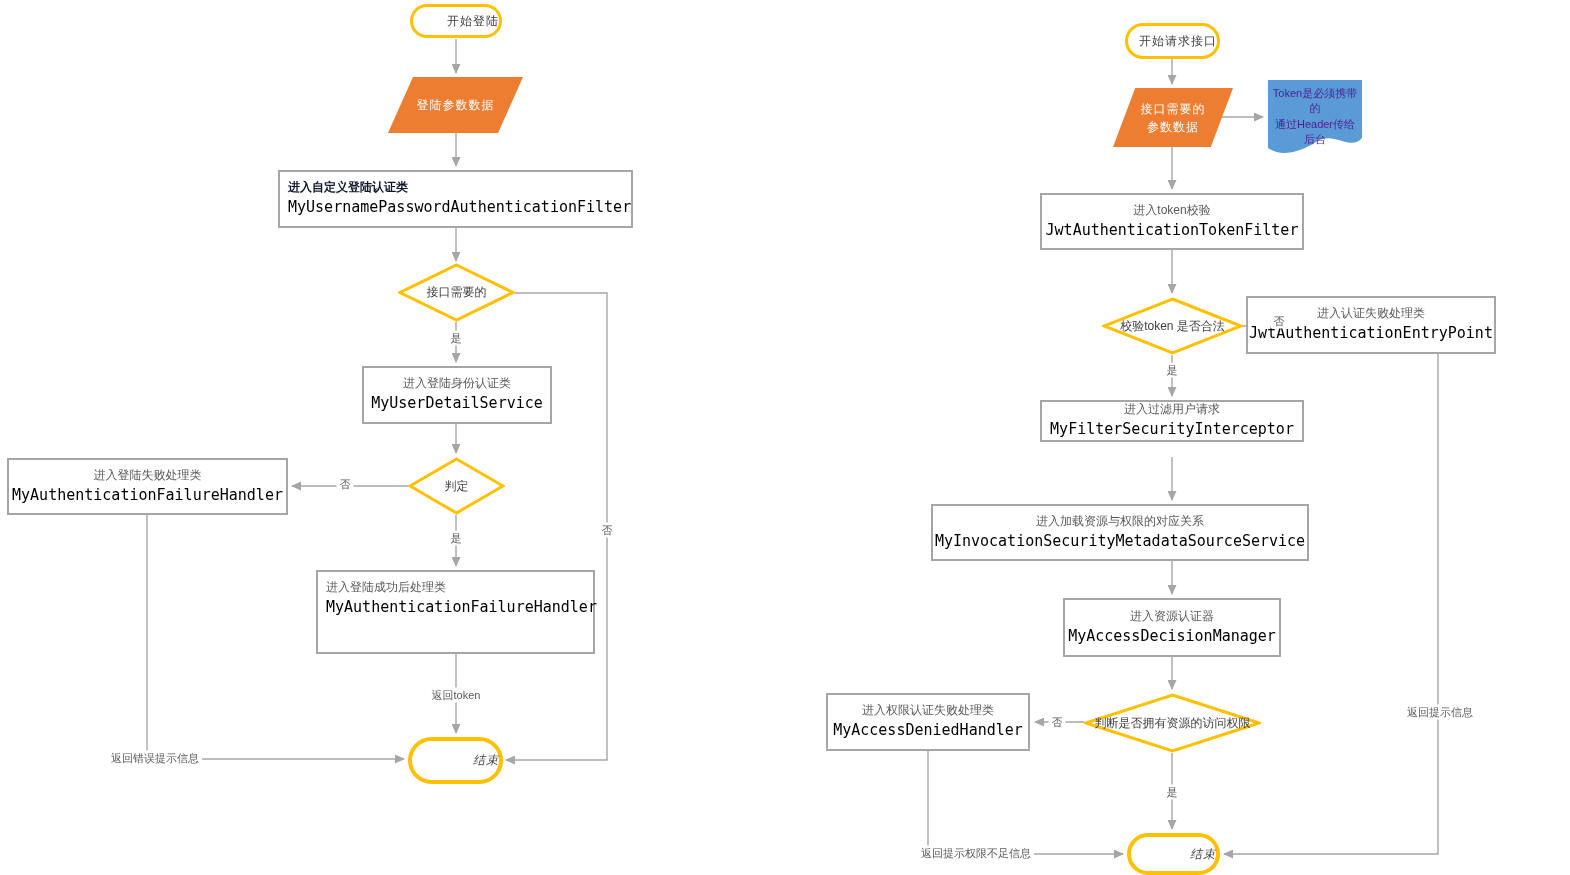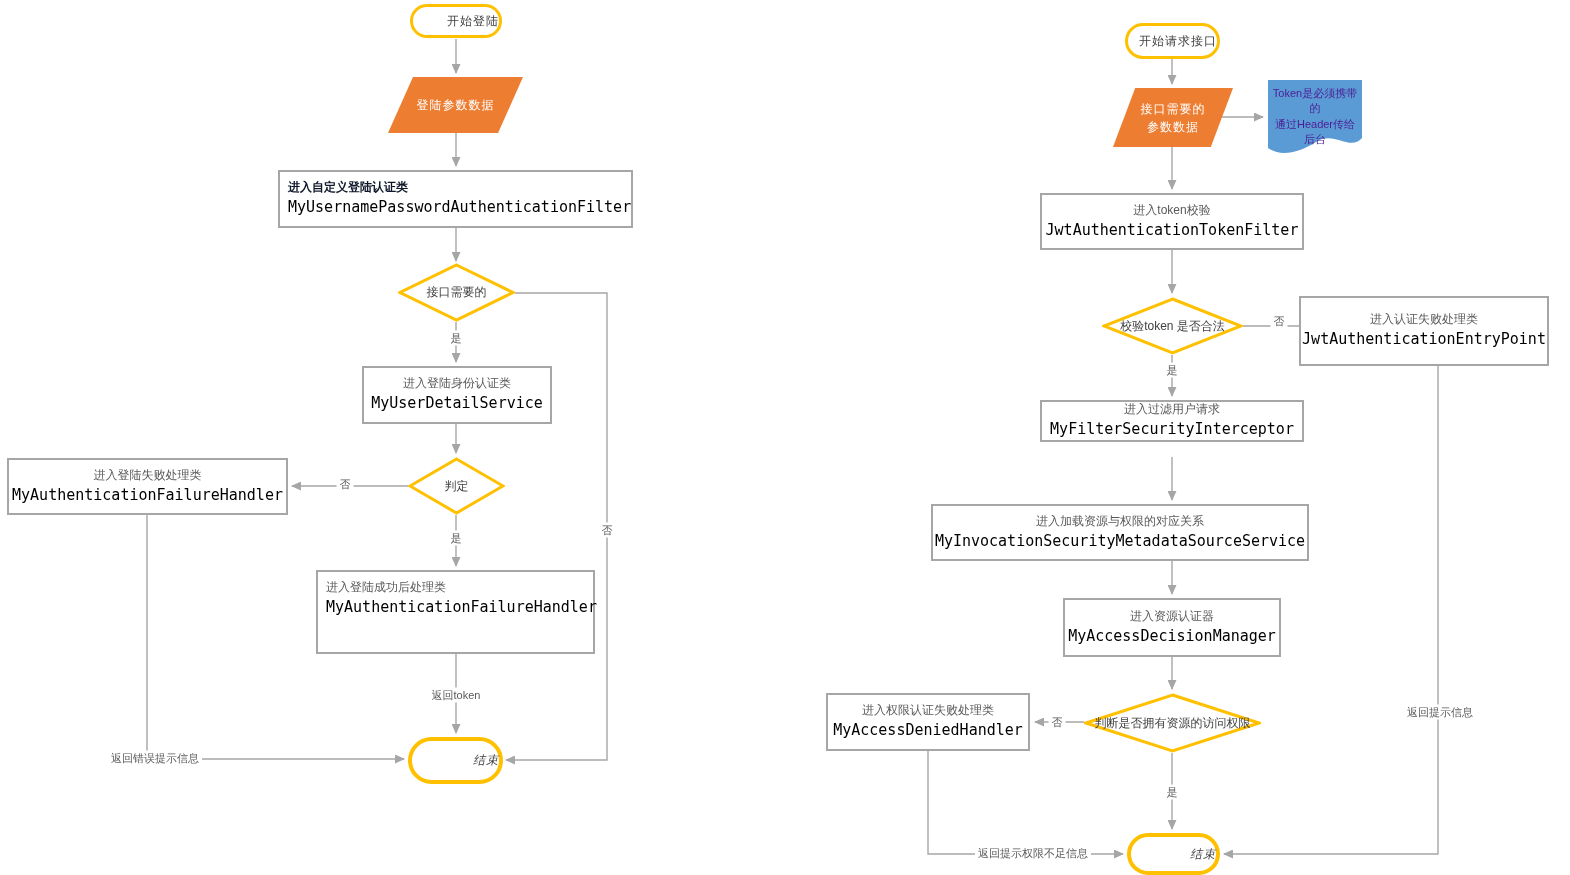--- a/index.html
+++ b/index.html
@@ -180,21 +180,21 @@
       <div class="pbox-class">JwtAuthenticationTokenFilter</div>
     </div>
 
     <div class="node diamond" style="left:1102px;top:297px;width:141px;height:58px">
       <svg width="141" height="58" viewBox="0 0 141 58">
           <polygon points="70.5,2 139,29 70.5,56 2,29" fill="#fff" stroke="#FFC000" stroke-width="3"></polygon>
         </svg>
       <span class="dlabel">校验token 是否合法</span>
     </div>
 
-    <div class="node pbox" style="left:1299px;top:296px;width:250px;height:70px">
+    <div class="node pbox" style="left:1246px;top:296px;width:250px;height:58px">
       <div class="pbox-caption">进入认证失败处理类</div>
       <div class="pbox-class">JwtAuthenticationEntryPoint</div>
     </div>
 
     <div class="node pbox" style="left:1040px;top:400px;width:264px;height:42px">
       <div class="pbox-caption">进入过滤用户请求</div>
       <div class="pbox-class">MyFilterSecurityInterceptor</div>
     </div>
 
     <div class="node pbox" style="left:931px;top:504px;width:378px;height:57px">
@@ -220,17 +220,17 @@
     </div>
 
     <div class="node pill end" style="left:1127px;top:833px;width:93px;height:42px">
       <span>结束</span>
     </div>
 
     <span class="elabel" style="left:1279px;top:321px">否</span>
     <span class="elabel" style="left:1172px;top:370px">是</span>
     <span class="elabel" style="left:1057px;top:722px">否</span>
     <span class="elabel" style="left:1172px;top:792px">是</span>
-    <span class="elabel" style="left:1033px;top:853px">返回提示权限不足信息</span>
+    <span class="elabel" style="left:976px;top:853px">返回提示权限不足信息</span>
     <span class="elabel" style="left:1440px;top:712px">返回提示信息</span>
   </div>
 
 </div>
 
 </body></html>

